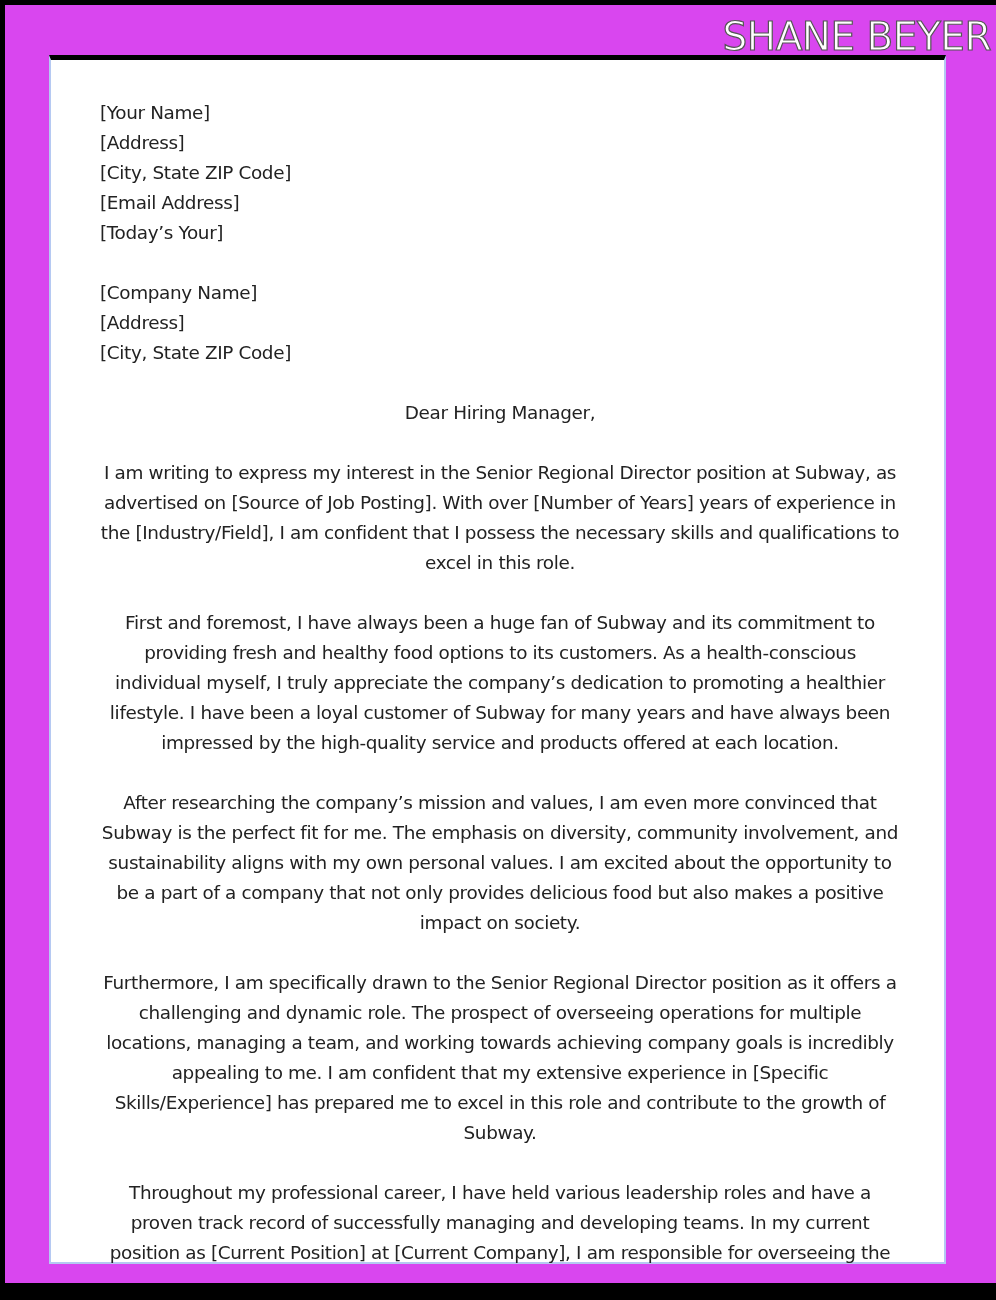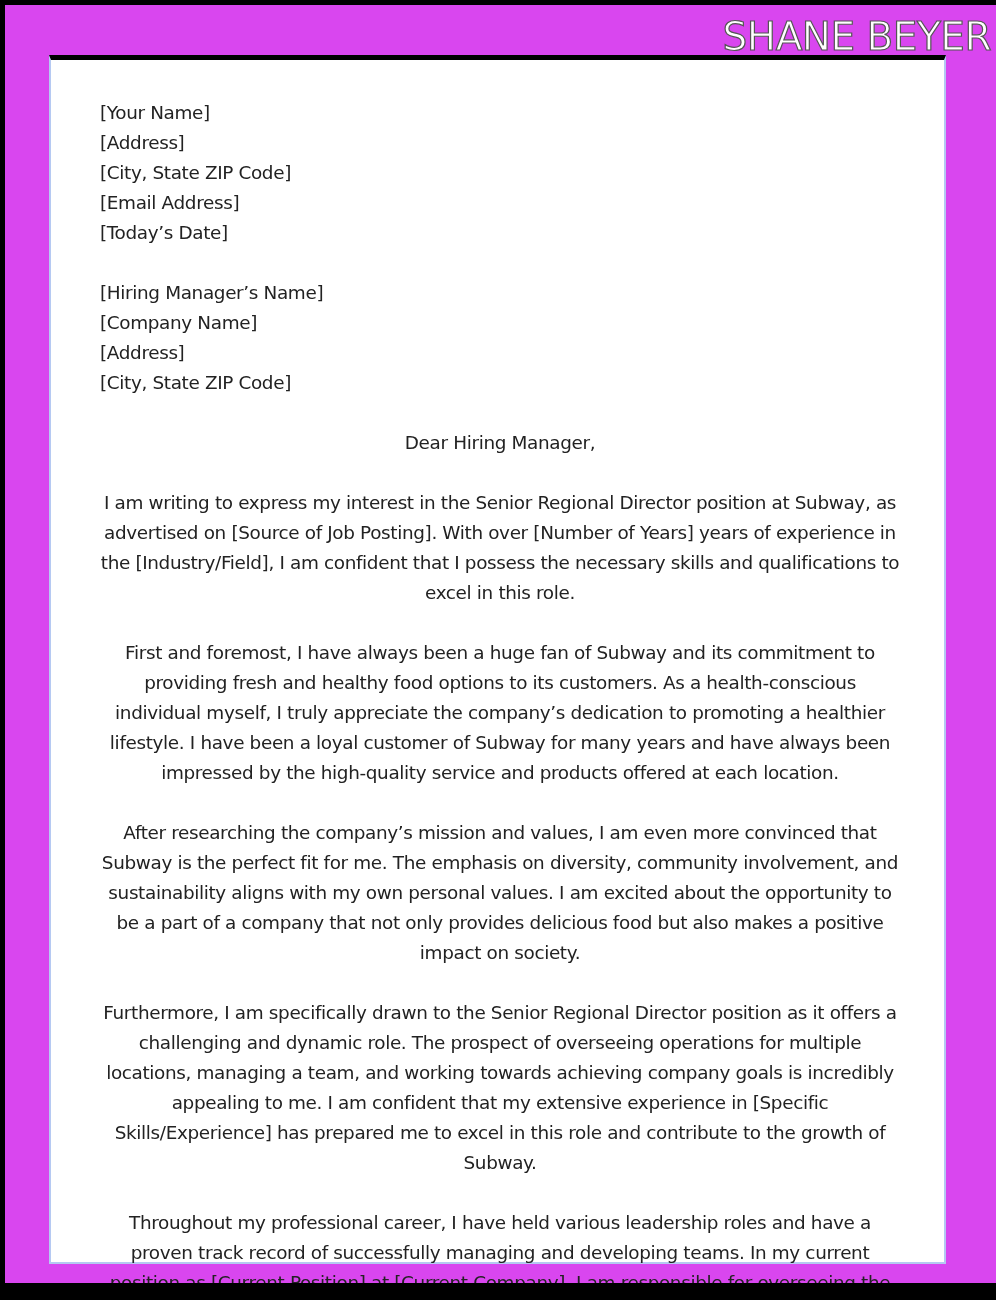--- a/index.html
+++ b/index.html
@@ -47,24 +47,23 @@
 <div class="frame">
   <div class="name">SHANE BEYER</div>
   <div class="page"></div>
 
   <div class="content">
     <div class="addr">
       <div>[Your Name]</div>
       <div>[Address]</div>
       <div>[City, State ZIP Code]</div>
       <div>[Email Address]</div>
-      <div>[Today’s Date]</div>
+      <div>[Today’s Your]</div>
     </div>
     <div class="addr">
-      <div>[Hiring Manager’s Name]</div>
       <div>[Company Name]</div>
       <div>[Address]</div>
       <div>[City, State ZIP Code]</div>
     </div>
     <p>Dear Hiring Manager,</p>
     <p>I am writing to express my interest in the Senior Regional Director position at Subway, as advertised on [Source of Job Posting]. With over [Number of Years] years of experience in the [Industry/Field], I am confident that I possess the necessary skills and qualifications to excel in this role.</p>
     <p>First and foremost, I have always been a huge fan of Subway and its commitment to providing fresh and healthy food options to its customers. As a health-conscious individual myself, I truly appreciate the company’s dedication to promoting a healthier lifestyle. I have been a loyal customer of Subway for many years and have always been impressed by the high-quality service and products offered at each location.</p>
     <p>After researching the company’s mission and values, I am even more convinced that Subway is the perfect fit for me. The emphasis on diversity, community involvement, and sustainability aligns with my own personal values. I am excited about the opportunity to be a part of a company that not only provides delicious food but also makes a positive impact on society.</p>
     <p>Furthermore, I am specifically drawn to the Senior Regional Director position as it offers a challenging and dynamic role. The prospect of overseeing operations for multiple locations, managing a team, and working towards achieving company goals is incredibly appealing to me. I am confident that my extensive experience in [Specific Skills/Experience] has prepared me to excel in this role and contribute to the growth of Subway.</p>
     <p>Throughout my professional career, I have held various leadership roles and have a proven track record of successfully managing and developing teams. In my current position as [Current Position] at [Current Company], I am responsible for overseeing the</p>

